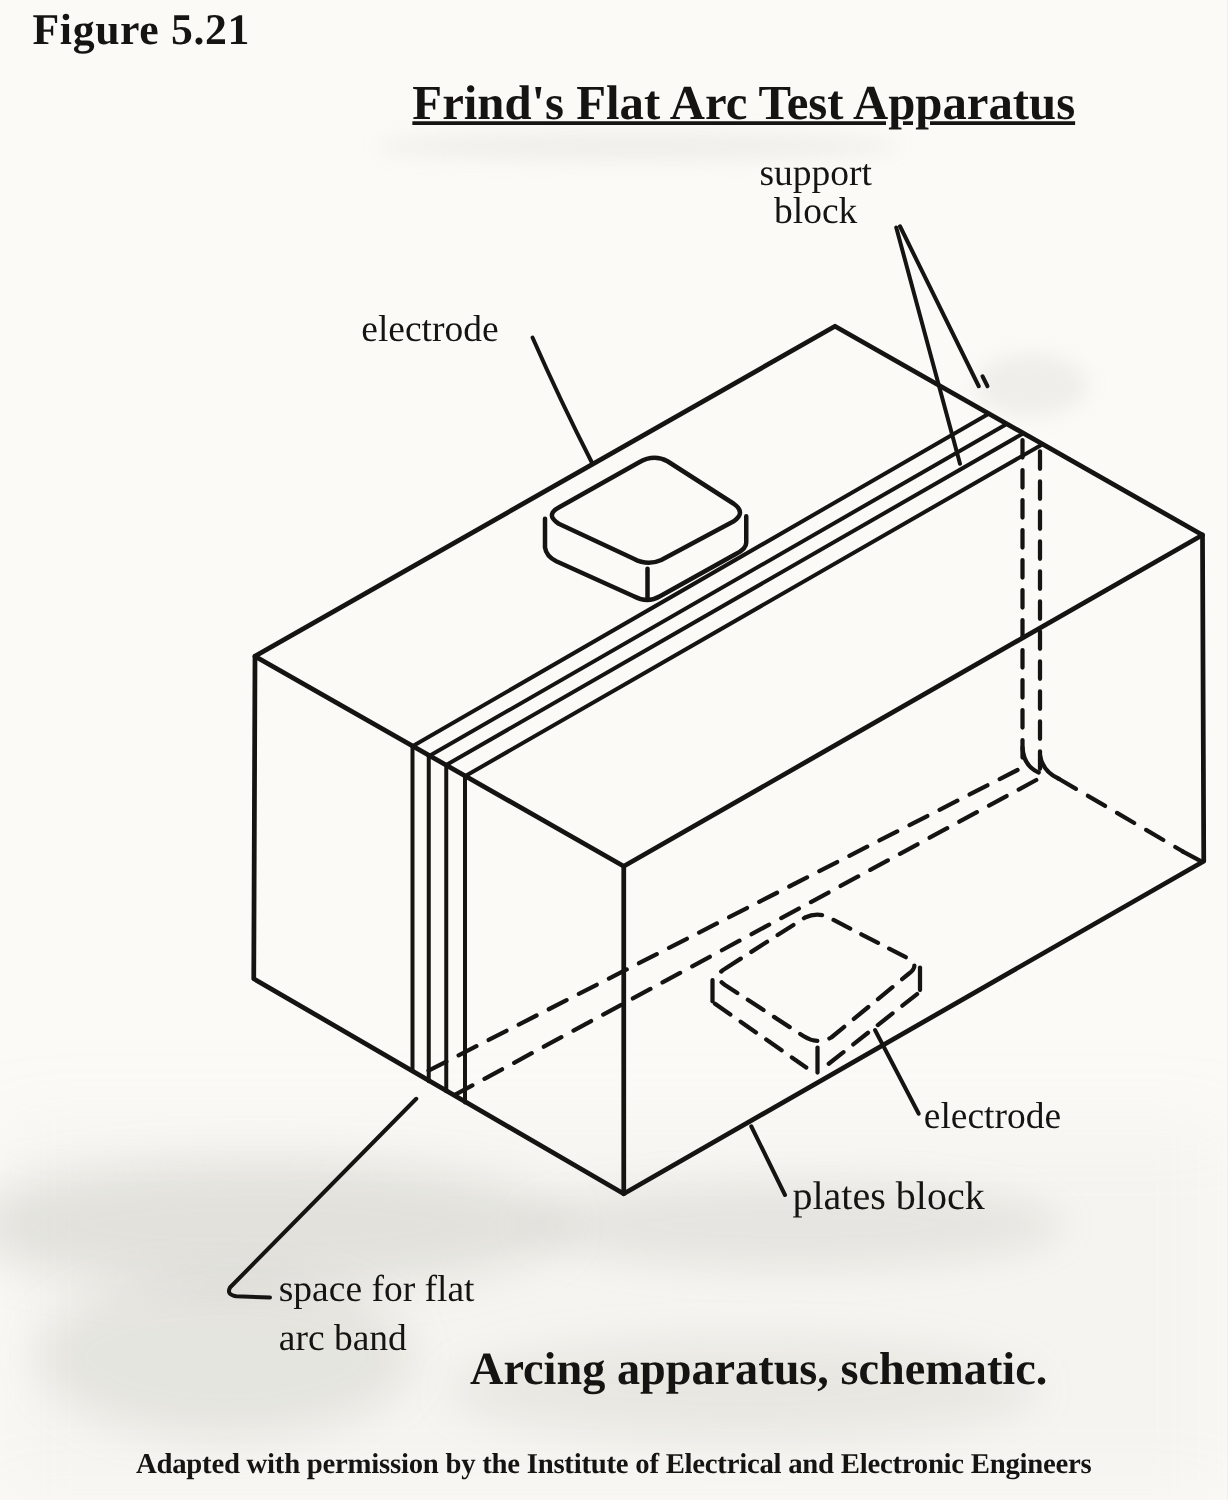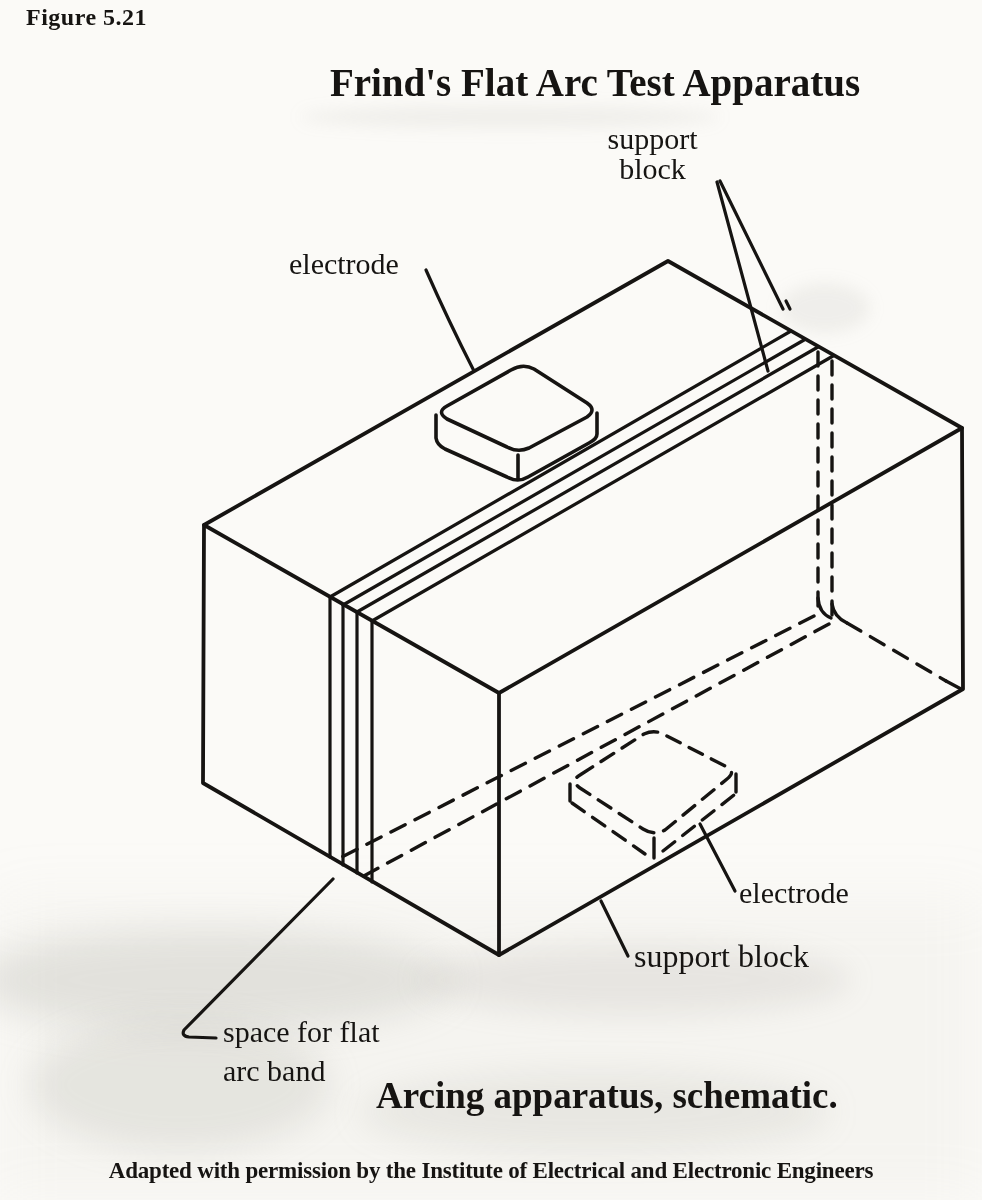--- a/index.html
+++ b/index.html
@@ -22,22 +22,22 @@
   .n3{left:360px;top:1072px;width:470px;height:80px;background:rgba(160,158,148,.15);filter:blur(16px);}
   .n4{left:420px;top:945px;width:430px;height:70px;background:rgba(160,158,148,.16);filter:blur(14px);}
   .n5{left:300px;top:106px;width:420px;height:22px;background:rgba(160,158,148,.12);filter:blur(8px);}
   .n6{left:780px;top:283px;width:90px;height:50px;background:rgba(160,158,148,.12);filter:blur(8px);}
   .n7{left:0;top:900px;width:982px;height:300px;background:rgba(200,198,190,.10);filter:blur(30px);border-radius:0;}
 
   svg.drawing{position:absolute;left:0;top:0;width:982px;height:1200px;}
   svg.drawing *{vector-effect:none;}
 
   .txt{position:absolute;white-space:nowrap;}
-  .fig-number{left:26px;top:4px;font-size:24px;font-weight:700;letter-spacing:.5px;}
-  .fig-title{left:250px;top:60px;width:690px;text-align:center;font-size:39px;font-weight:700;}
+  .fig-number{left:26px;top:4px;font-size:35px;font-weight:700;letter-spacing:.5px;}
+  .fig-title{left:250px;top:60px;width:690px;text-align:center;font-size:39px;font-weight:700;text-decoration:underline;}
   .lbl{font-size:30px;font-weight:400;}
   .lbl-ceramic{left:570px;top:124px;width:165px;text-align:center;line-height:30px;white-space:normal;}
   .lbl-electrode-top{left:289px;top:247px;}
   .lbl-electrode-bottom{left:739px;top:876px;}
   .lbl-support{left:634px;top:938px;font-size:32px;}
   .lbl-space{left:223px;top:1012px;line-height:39px;white-space:normal;width:220px;}
   .caption{left:376px;top:1074px;font-size:37px;font-weight:700;}
   .attribution{left:0;top:1158px;width:982px;text-align:center;font-size:23px;font-weight:700;letter-spacing:-0.2px;}
 </style>
 </head>
@@ -117,21 +117,21 @@
 
   <div class="txt lbl lbl-ceramic">
     <div>support</div>
     <div>block</div>
   </div>
 
   <div class="txt lbl lbl-electrode-top">electrode</div>
 
   <div class="txt lbl lbl-electrode-bottom">electrode</div>
 
-  <div class="txt lbl lbl-support">support block</div>
+  <div class="txt lbl lbl-support">plates block</div>
 
   <div class="txt caption">Arcing apparatus, schematic.</div>
 
   <div class="txt lbl lbl-space">
     <div>space for flat</div>
     <div>arc band</div>
   </div>
 
   <div class="txt attribution">Adapted with permission by the Institute of Electrical and Electronic Engineers</div>
 

